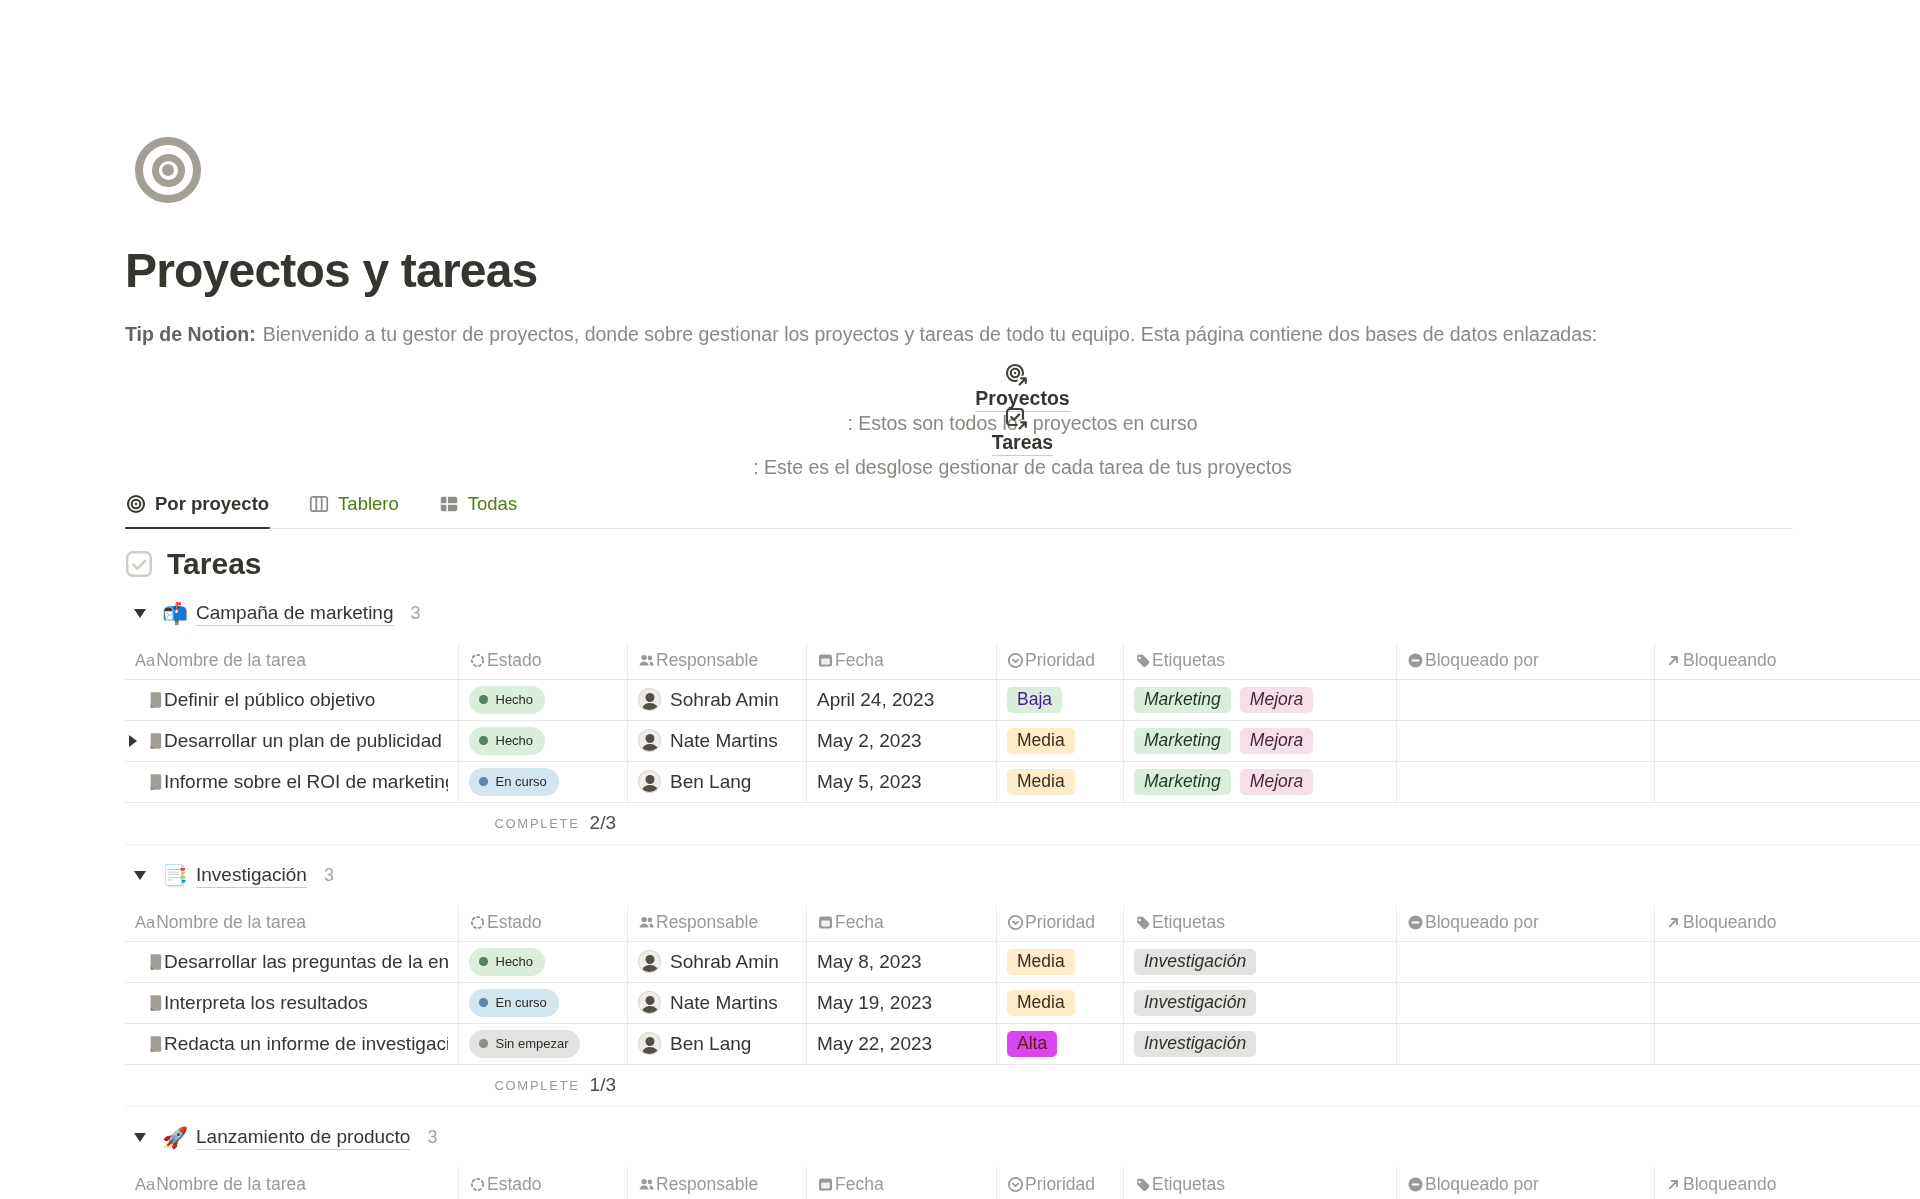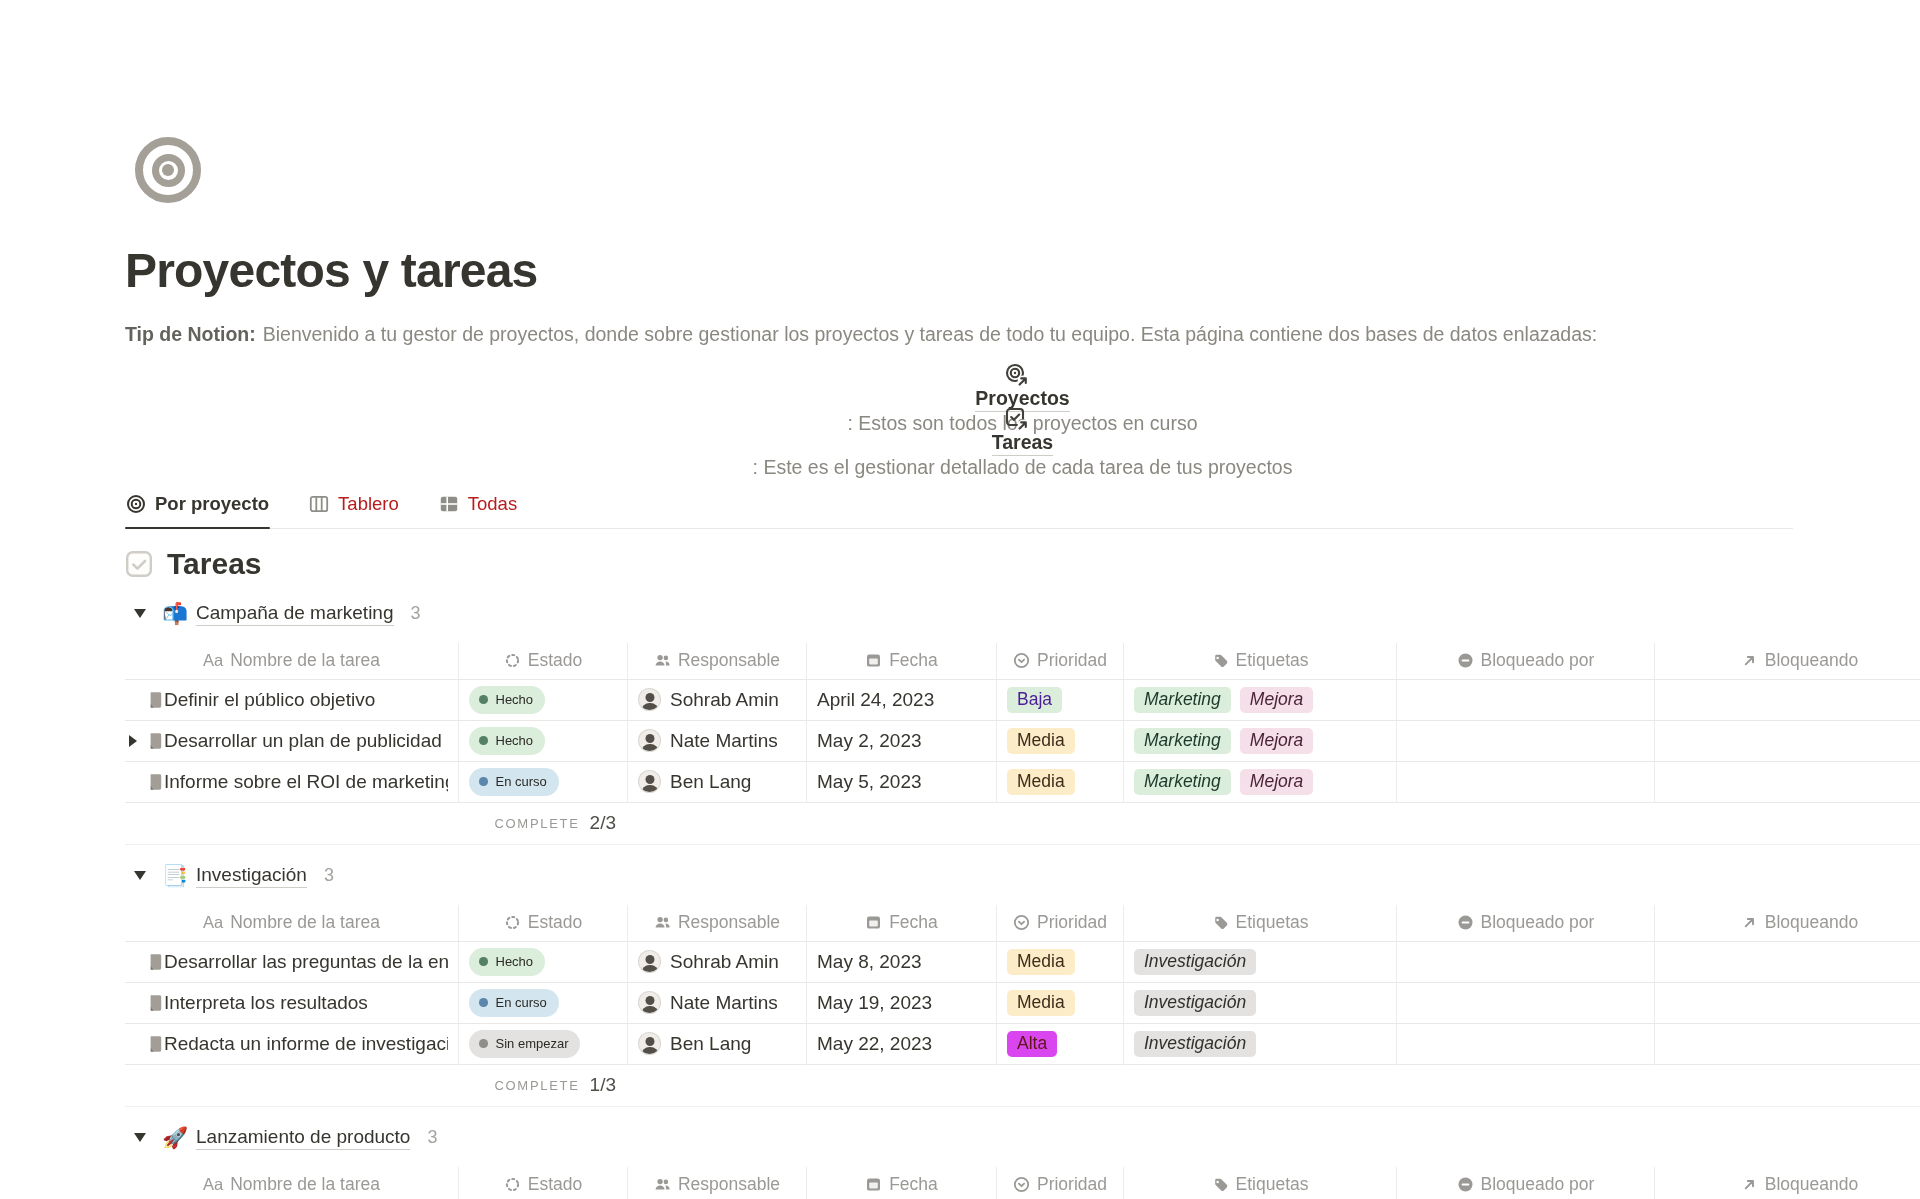--- a/index.html
+++ b/index.html
@@ -21,21 +21,21 @@
 
   .tip{margin:24px 0 0;font-size:19.5px;color:#8a8880;white-space:nowrap;line-height:1.25;}
   .tip .tip-label{color:#64625c;font-weight:700;margin-right:7px;}
 
   #links{margin-top:16px;}
   .link-row{display:flex;align-items:center;margin-top:14px;font-size:19.5px;color:#8a8880;height:30px;flex-direction:column;}
   .link-icon{width:24px;height:24px;margin-right:11px;flex:none;color:#413f3a;display:flex;}
   .link-title{color:#37352f;font-weight:600;border-bottom:1.5px solid #cfcdc8;padding-bottom:1px;cursor:pointer;}
 
   .tabbar{display:flex;align-items:flex-end;gap:38px;margin-top:56px;border-bottom:1px solid #e8e8e6;width:1668px;}
-  .tab{display:flex;align-items:center;gap:9px;font-size:18.5px;color:#b91c1c;
+  .tab{display:flex;align-items:center;gap:9px;font-size:18.5px;color:#4d7c0f;
     padding:0 1px 13px;position:relative;cursor:pointer;white-space:nowrap;}
   .tab .ticon{color:#8f8d87;display:flex;}
   .tab.active{color:#37352f;font-weight:600;}
   .tab.active .ticon{color:#37352f;}
   .tab.active::after{content:"";position:absolute;left:0;right:0;bottom:-1.5px;height:2.5px;background:#37352f;border-radius:1px;}
 
   .section-header{display:flex;align-items:center;gap:14px;margin-top:16px;height:38px;}
   .section-title{font-size:30px;font-weight:700;}
   .section-check{display:flex;flex:none;}
 
@@ -44,21 +44,21 @@
   .tri-down{width:0;height:0;border-left:6.5px solid transparent;border-right:6.5px solid transparent;
     border-top:9px solid #37352f;margin-left:9px;cursor:pointer;flex:none;}
   .group-emoji{font-size:21px;margin-left:16px;width:26px;text-align:center;cursor:pointer;line-height:1;}
   .group-name{margin-left:8px;font-size:19px;font-weight:500;border-bottom:1px solid #cfcdc8;padding-bottom:1px;cursor:pointer;white-space:nowrap;}
   .group-count{margin-left:17px;font-size:18px;color:#a5a39e;}
 
   .ttable{margin-top:14px;width:1820px;}
   .trow{display:grid;grid-template-columns:334px 169px 179px 190px 127px 273px 258px 290px;}
   .cell{display:flex;align-items:center;padding:0 10px;min-width:0;box-sizing:border-box;
     border-bottom:1px solid #e8e8e6;border-right:1px solid #ececea;}
-  .thead .cell{height:37px;color:#9b9995;font-size:17.5px;gap:7px;cursor:pointer;white-space:nowrap;overflow:hidden;justify-content:center;}
+  .thead .cell{height:37px;color:#9b9995;font-size:17.5px;gap:1px;cursor:pointer;white-space:nowrap;overflow:hidden;}
   .thead .hicon{display:flex;flex:none;color:#9b9995;}
   .aa{font-size:16.5px;line-height:1;color:#9b9995;}
   .drow .cell{height:41px;font-size:19px;}
   .name-cell{position:relative;padding-left:39px;cursor:pointer;}
   .row-toggle{position:absolute;left:4px;top:50%;transform:translateY(-50%);width:0;height:0;
     border-top:6px solid transparent;border-bottom:6px solid transparent;border-left:8.5px solid #37352f;cursor:pointer;}
   .doc-icon{position:absolute;left:21px;top:50%;transform:translateY(-50%);display:flex;}
   .name-clip{overflow:hidden;white-space:nowrap;min-width:0;}
   .task-name{font-weight:500;border-bottom:1px solid #cfcdc8;padding-bottom:1px;white-space:nowrap;}
 
@@ -120,21 +120,21 @@
       <div class="link-row">
        <span class="link-icon">
           <svg width="24" height="24" viewBox="0 0 24 24" fill="none">
             <rect x="2" y="2" width="16" height="16" rx="3" stroke="currentColor" stroke-width="2.1"></rect>
             <path d="M6.2 10l2.8 2.8 5.2-5.2" stroke="currentColor" stroke-width="2.1" stroke-linecap="round" stroke-linejoin="round"></path>
             <circle cx="18.2" cy="18.2" r="5.6" fill="#ffffff"></circle>
             <path d="M14.6 21.6l6.2-6.2M20.8 15.4h-4.6M20.8 15.4v4.6" stroke="currentColor" stroke-width="2.1" stroke-linecap="round" stroke-linejoin="round"></path>
           </svg>
         </span>
        <span class="link-title">Tareas</span>
-        <span>: Este es el gestionar detallado de cada tarea de tus proyectos</span>
+        <span>: Este es el desglose gestionar de cada tarea de tus proyectos</span>
      </div>
     </div>
 
   <div class="tabbar" id="tabbar">
       <div class="tab active">
        <span class="ticon">
           <svg width="20" height="20" viewBox="0 0 20 20" fill="none">
             <circle cx="10" cy="10" r="8" stroke="currentColor" stroke-width="2"></circle>
             <circle cx="10" cy="10" r="4.3" stroke="currentColor" stroke-width="2"></circle>
             <circle cx="10" cy="10" r="1.2" fill="currentColor"></circle>

